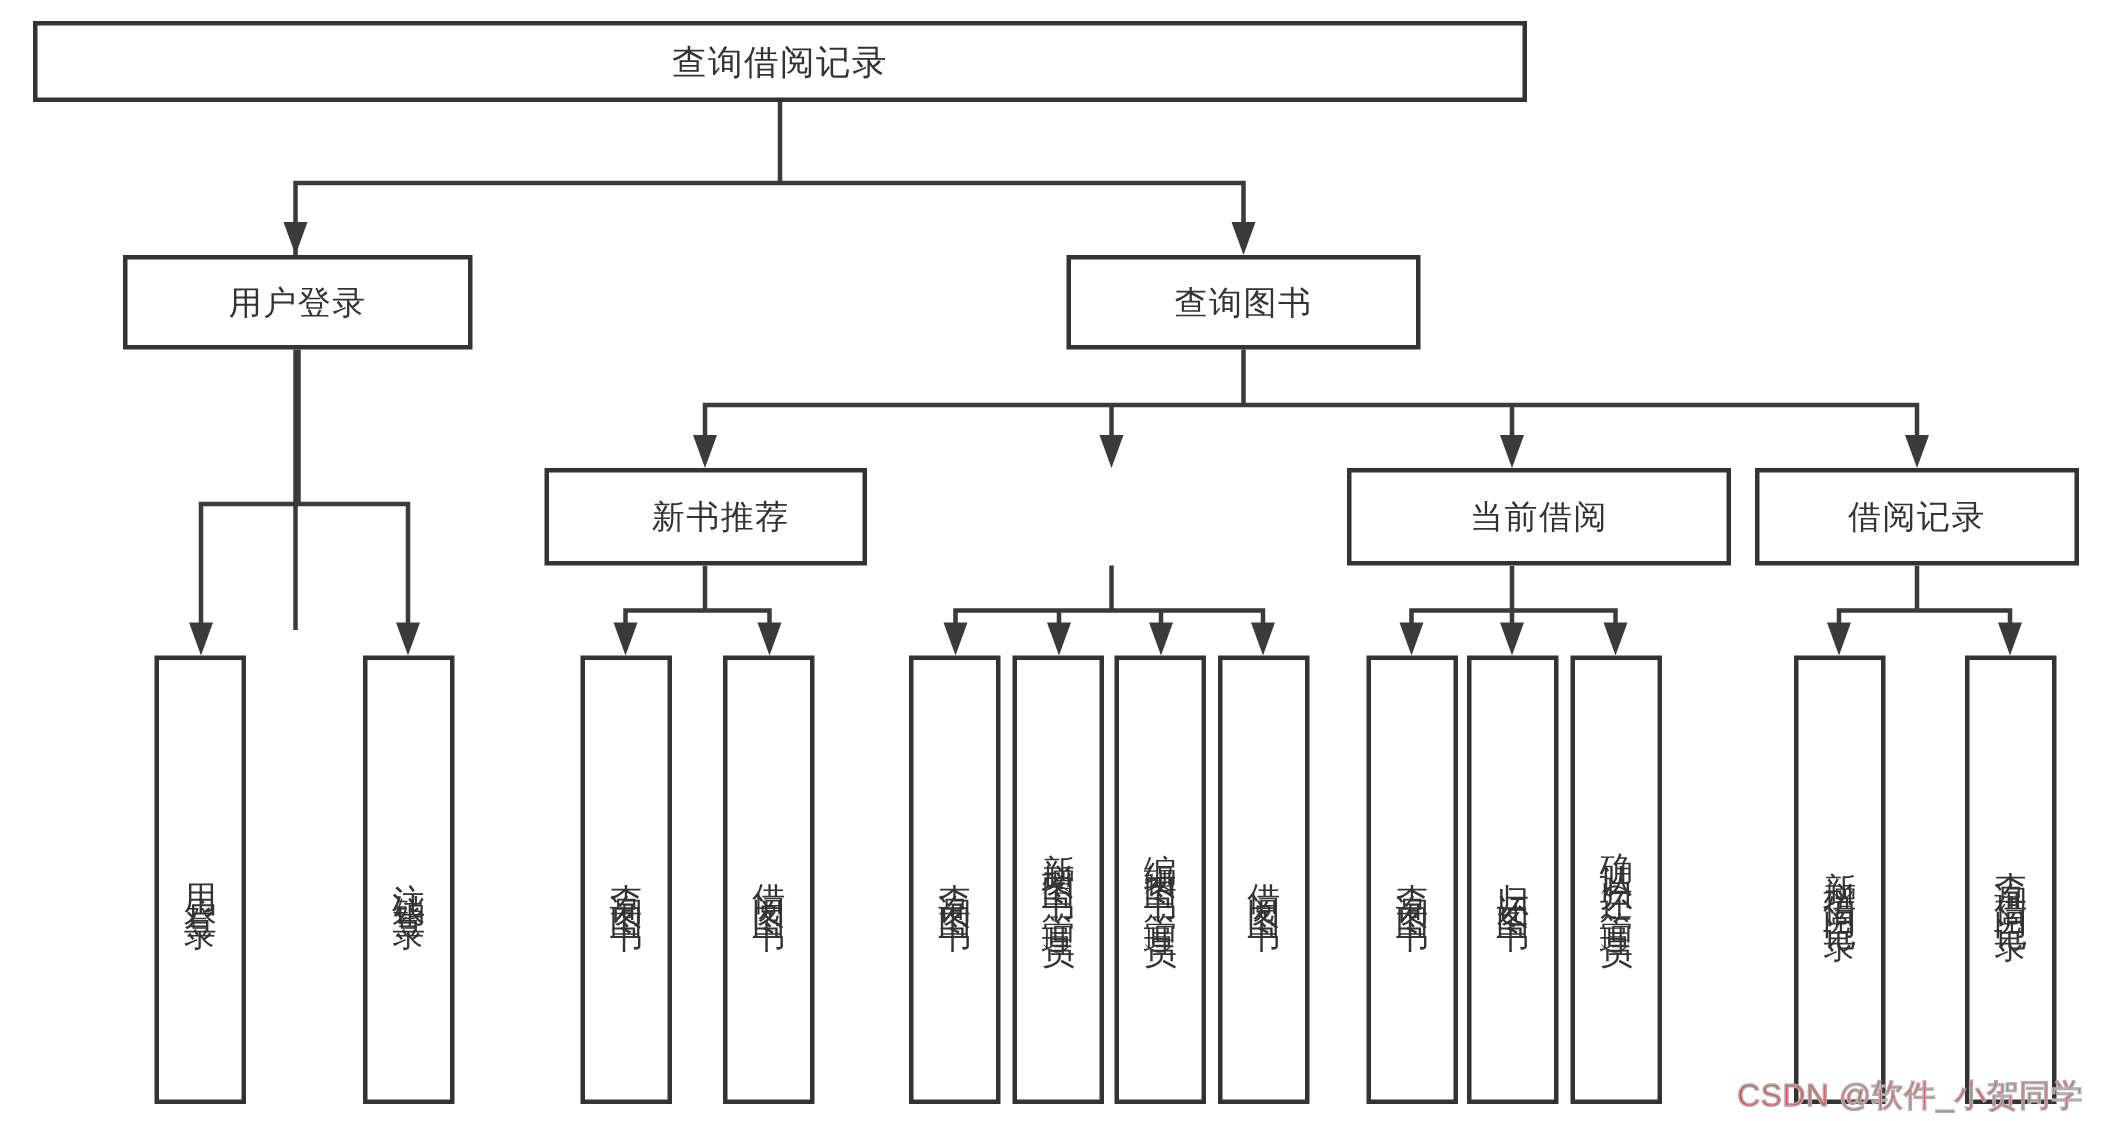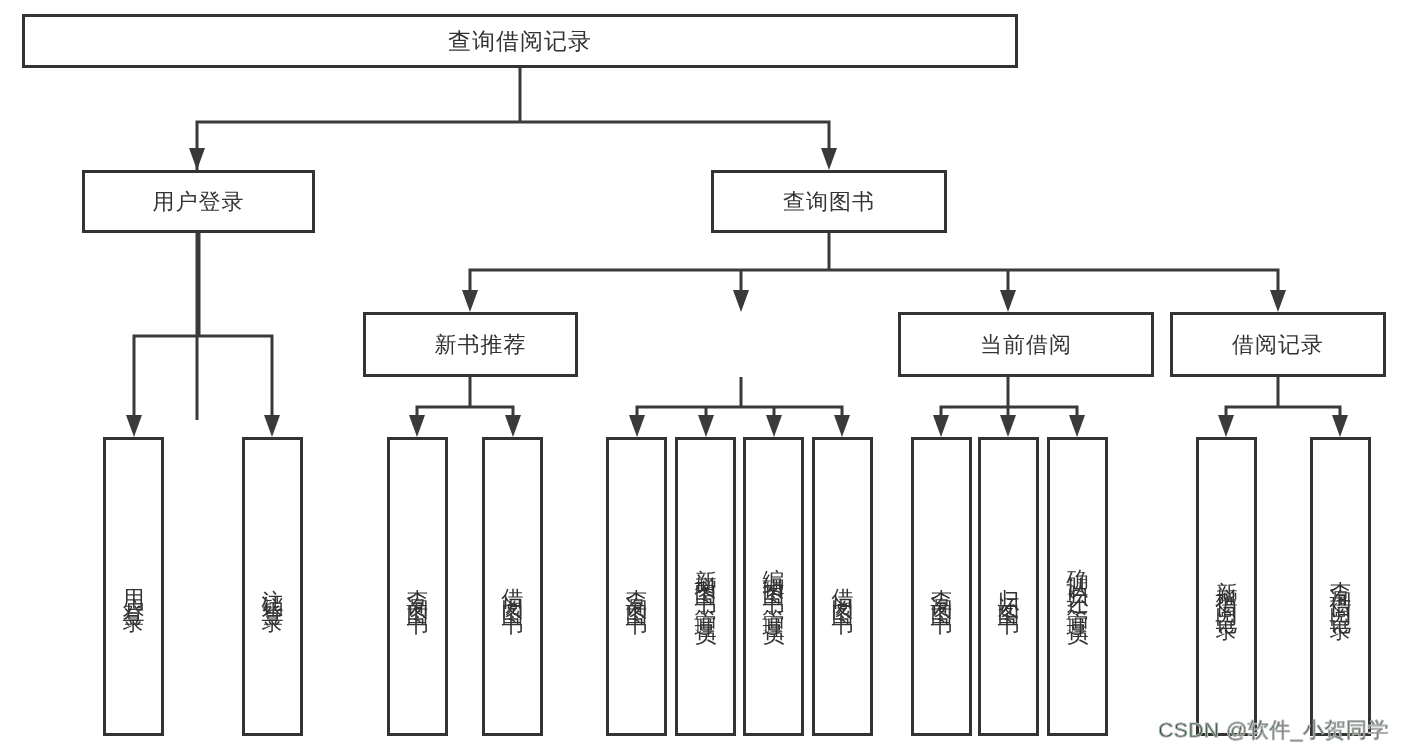--- a/index.html
+++ b/index.html
@@ -15,21 +15,21 @@
   .hlabel{font-size:22px;letter-spacing:1px;white-space:nowrap;}
   .root-box .hlabel{font-size:23px;}
   .leaf{top:437px;width:61px;height:299px;}
   .vtext{
     writing-mode:vertical-lr;text-orientation:mixed;
     font-size:22px;line-height:1;letter-spacing:8px;white-space:nowrap;
   }
   .watermark{
     position:absolute;right:16px;bottom:3px;z-index:9;
     font-size:21px;letter-spacing:0.5px;white-space:nowrap;
-    color:#14532d;-webkit-text-stroke:1px #b0aeae;text-shadow:0 0 1px #bdbbbb;
+    color:#ef4444;-webkit-text-stroke:1px #b0aeae;text-shadow:0 0 1px #bdbbbb;
   }
 </style>
 </head>
 <body>
 
 <div class="stage">
 
   <svg class="connectors" viewBox="0 0 1405 747" xmlns="http://www.w3.org/2000/svg">
     <g stroke="#3a3a3a" stroke-width="3" fill="none">
       <path d="M520 68 V122 M195.5 122 H830.5 M197 122 V420 M829 122 V158"></path>

